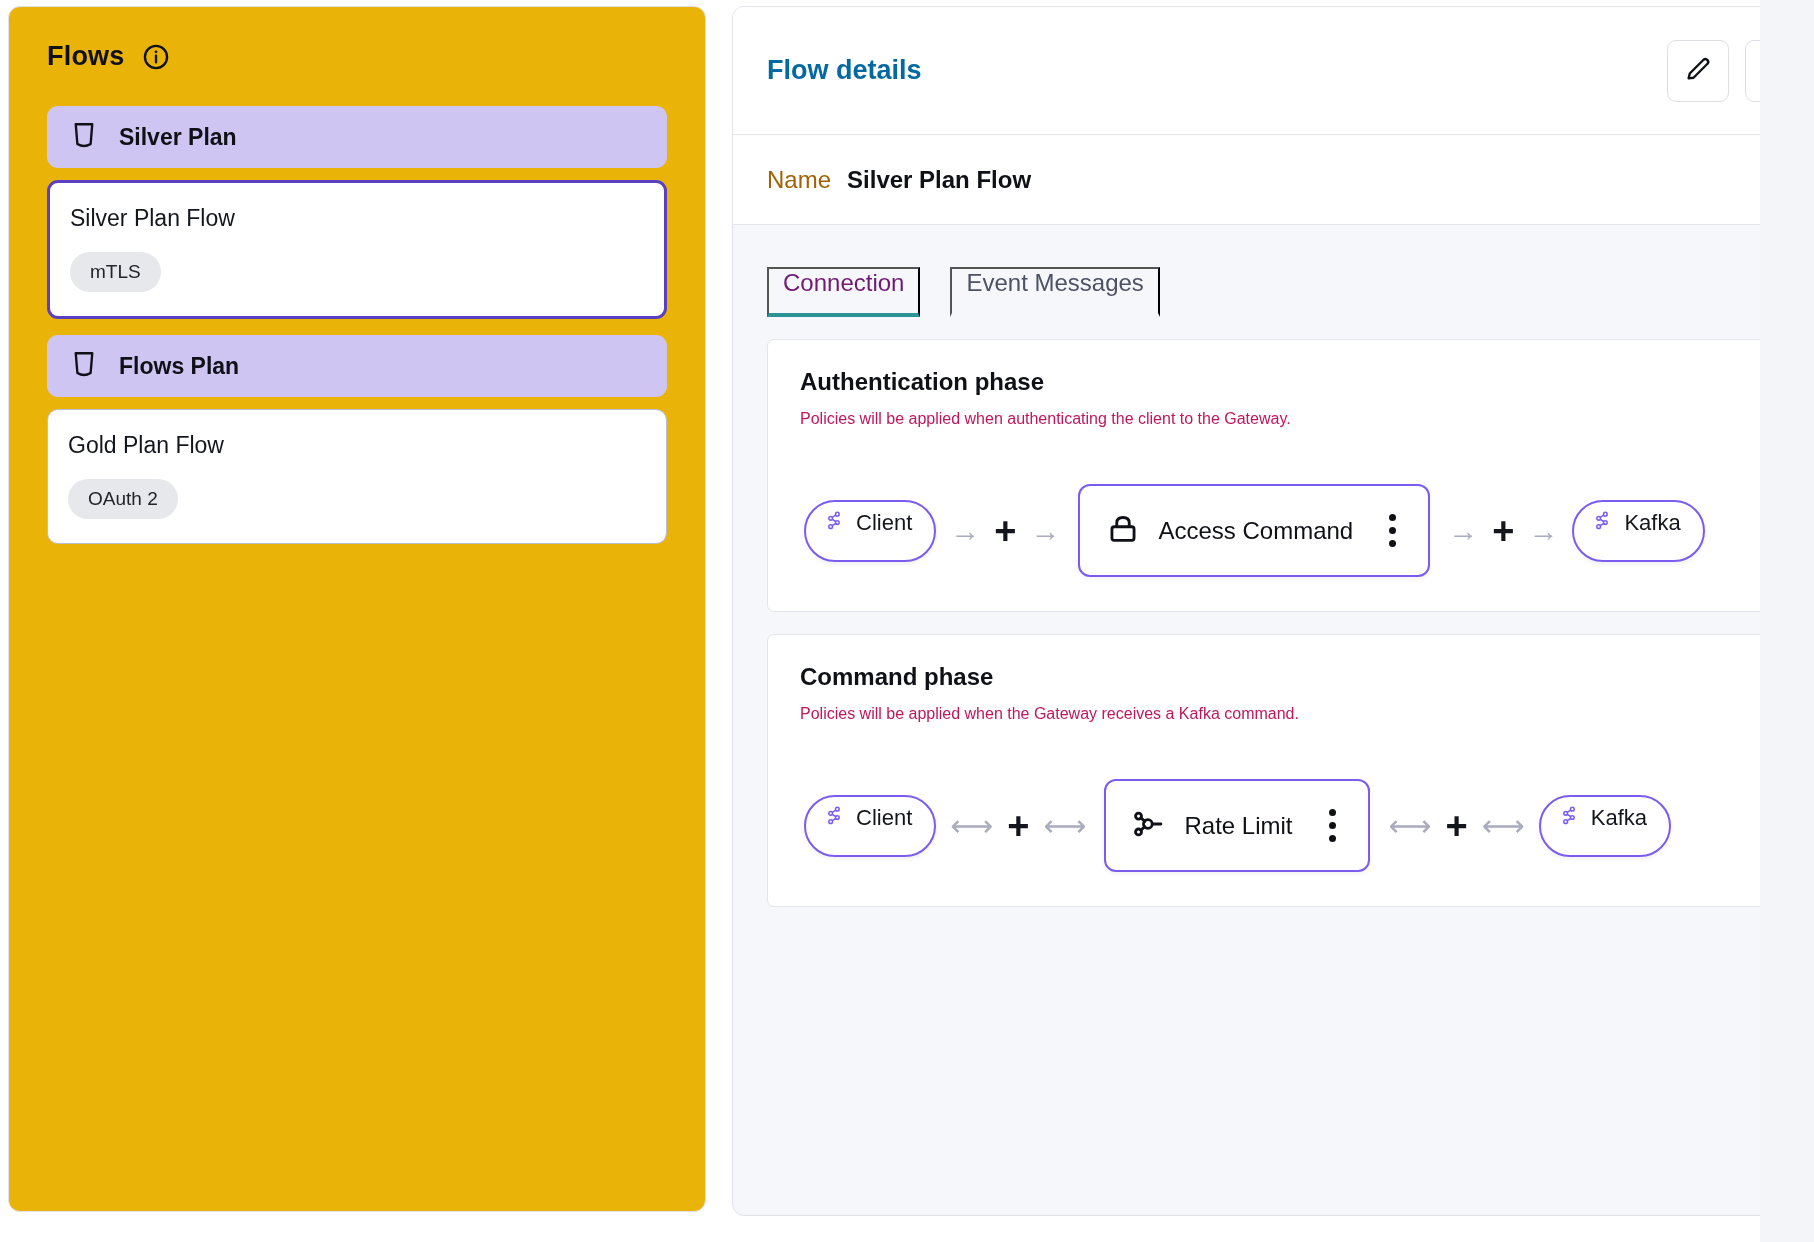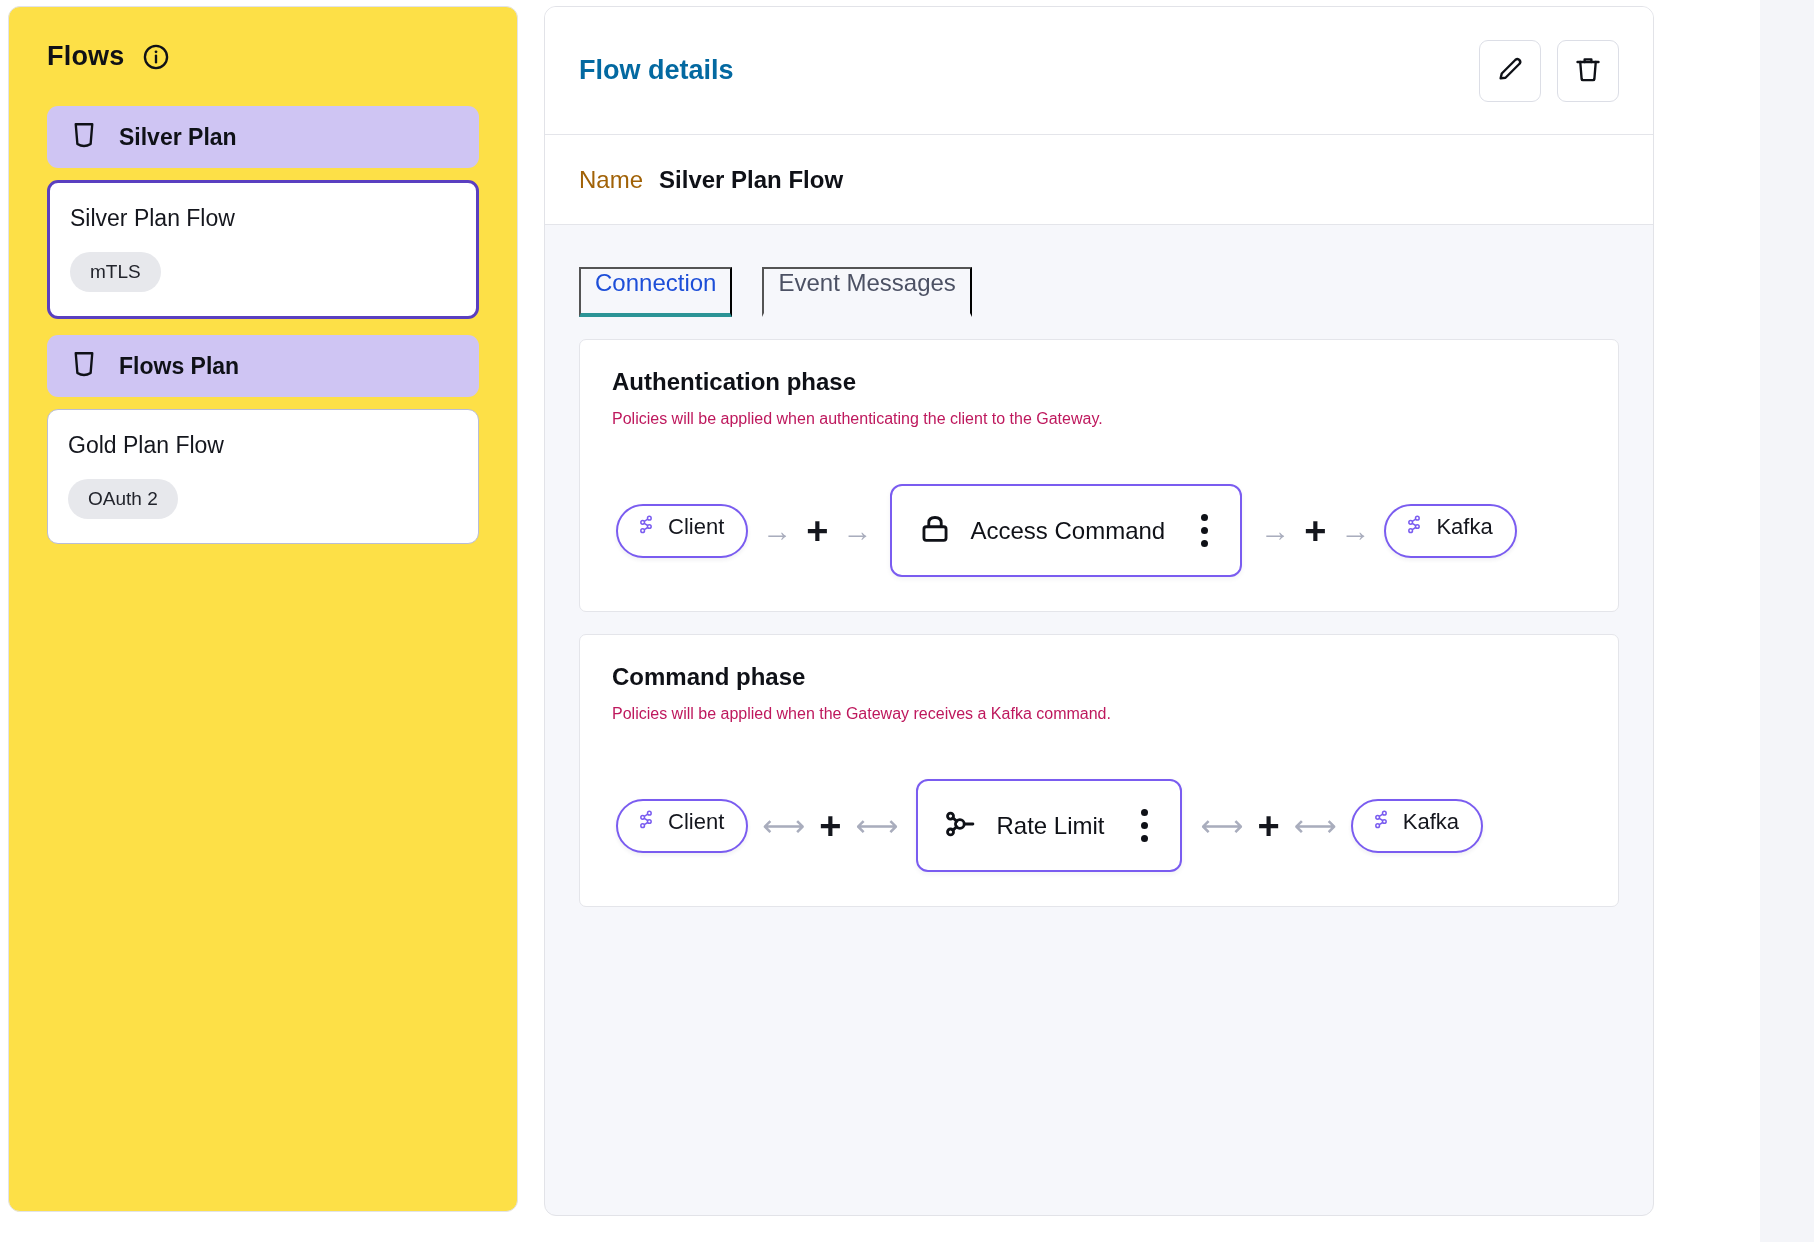--- a/index.html
+++ b/index.html
@@ -26,23 +26,23 @@
   #right-gutter {
     position: absolute;
     top: 0; right: 0;
     width: 54px;
     height: 1242px;
     background: #f4f5f9;
   }
 
   
   #flows-panel {
-    width: 510px;
+    width: 698px;
     height: 1206px;
-    background: #fde047;
+    background: #eab308;
     border: 1px solid #e2e3e8;
     border-radius: 12px;
     padding: 34px 38px 0 38px;
     flex: 0 0 auto;
   }
 
   .flows-head {
     display: flex;
     align-items: center;
     gap: 17px;
@@ -160,21 +160,21 @@
   .tab {
     font-size: 24px;
     padding: 0 14px 16px 14px;
     color: #4c5164;
     cursor: pointer;
     border-bottom: 4px solid transparent;
     background: none;
     font-family: inherit;
   }
   .tab.active {
-    color: #1d4ed8;
+    color: #701a75;
     border-bottom: 4px solid #2b9496;
     font-weight: normal;
   }
   .tab + .tab { margin-left: 30px; }
 
   .phase-card {
     background: #ffffff;
     border: 1px solid #e4e5ea;
     border-radius: 7px;
     margin: 22px 34px 0 34px;
@@ -199,21 +199,21 @@
     gap: 0;
     padding-left: 4px;
   }
   .endpoint {
     display: inline-flex;
     align-items: center;
     gap: 12px;
     border: 2px solid #7a5cf0;
     border-radius: 999px;
     background: #ffffff;
-    padding: 8px 22px 16px 18px;
+    padding: 8px 22px 24px 18px;
     box-shadow: 0 2px 4px rgba(30,30,60,.07);
   }
   .endpoint .node-icon { width: 20px; height: 20px; flex: 0 0 auto; }
   .endpoint span { font-size: 22px; color: #14161d; }
 
   .arrow {
     color: #a9adbd;
     font-size: 30px;
     line-height: 1;
     margin: 0 14px;

